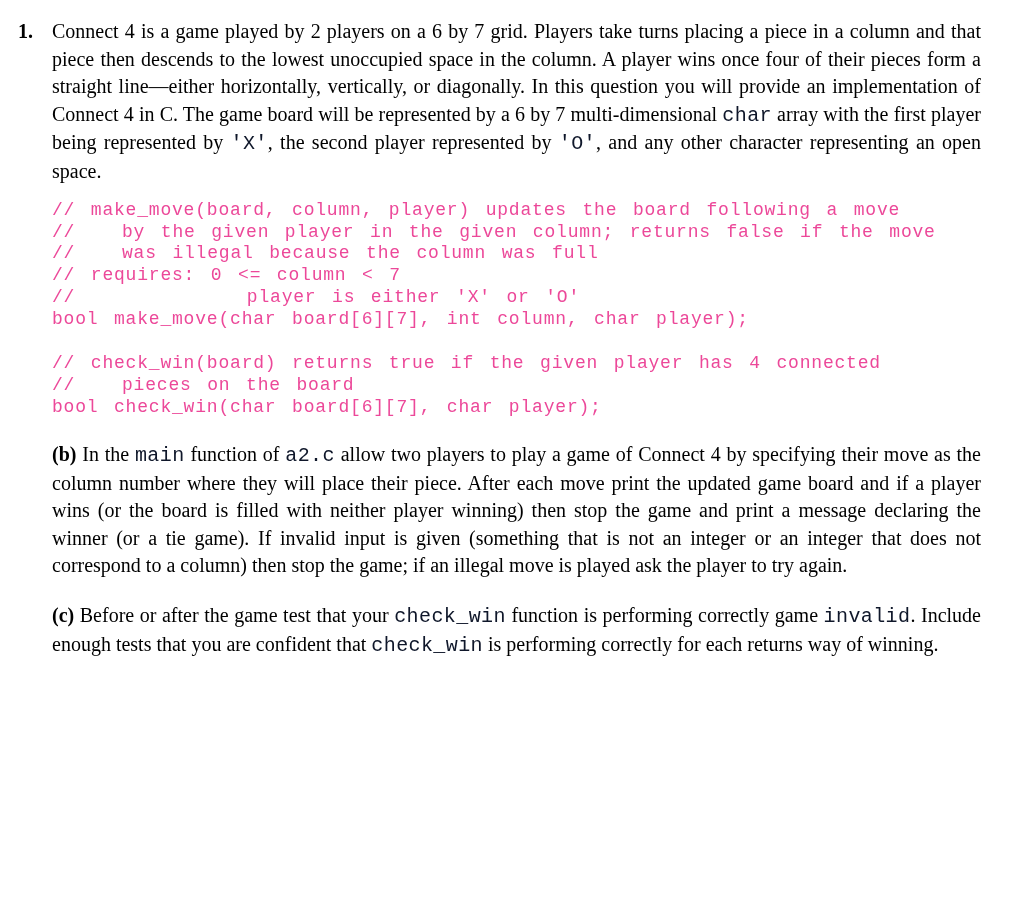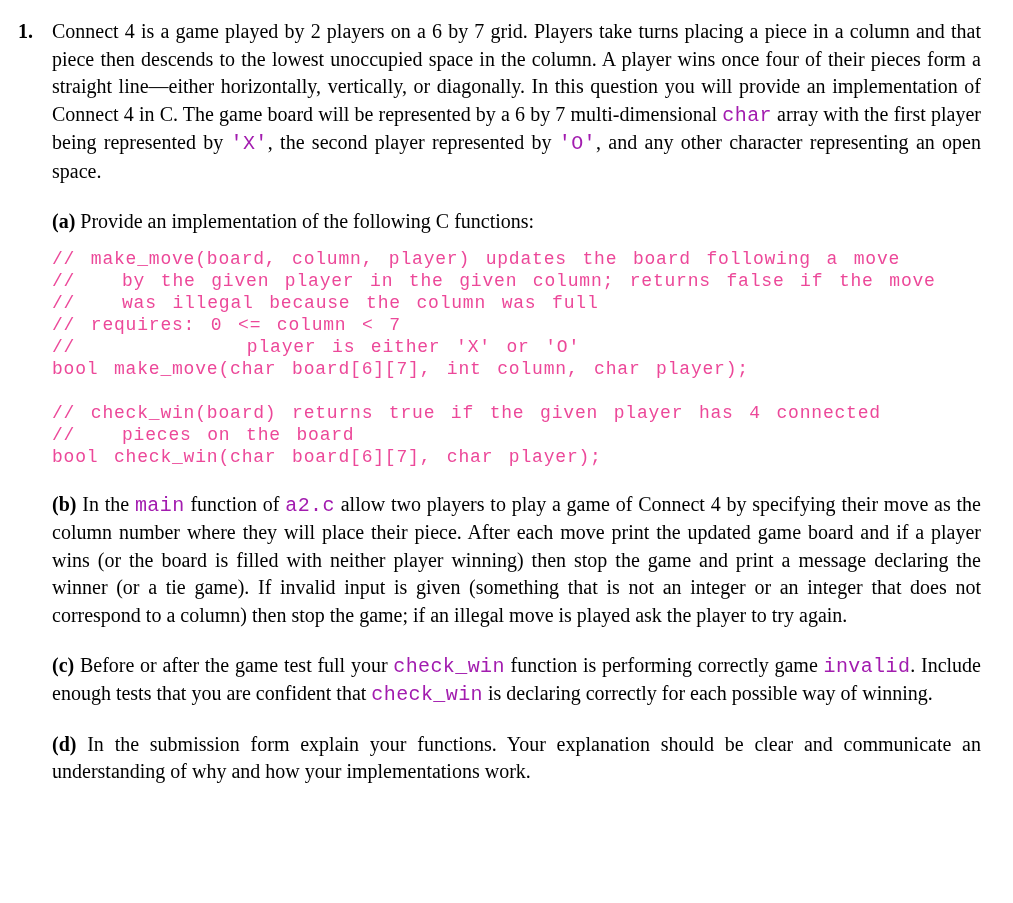--- a/index.html
+++ b/index.html
@@ -39,56 +39,50 @@
     font-size: 18px;
     line-height: 1.22;
     color: #ec4899;
     white-space: pre;
     margin-top: 14px;
     letter-spacing: 0.8px;
     word-spacing: 4px;
   }
   .mono {
     font-family: "Courier New", Courier, monospace;
-    color: #a21caf;
+    color: #0f172a;
     letter-spacing: 0.4px;
   }
 </style>
 </head>
 <body>
 
 <div class="question">
   <div class="qnum">1.</div>
   <div class="qbody">
 
     <div class="intro">
       <span>Connect 4 is a game played by 2 players on a 6 by 7 grid. Players take turns placing a piece in a column and that piece then descends to the lowest unoccupied space in the column. A player wins once four of their pieces form a straight line—either horizontally, vertically, or diagonally. In this question you will provide an implementation of Connect 4 in C. The game board will be represented by a 6 by 7 multi-dimensional </span><span class="mono">char</span><span> array with the first player being represented by </span><span class="mono">'X'</span><span>, the second player represented by </span><span class="mono">'O'</span><span>, and any other character representing an open space.</span>
     </div>
 
-    <div class="part">
-      <span class="part-label">(a)</span><span> Provide an implementation of the following C functions:</span>
-    </div>
 
     <div class="code">// make_move(board, column, player) updates the board following a move
 //   by the given player in the given column; returns false if the move
 //   was illegal because the column was full
 // requires: 0 &lt;= column &lt; 7
 //           player is either 'X' or 'O'
 bool make_move(char board[6][7], int column, char player);
 
 // check_win(board) returns true if the given player has 4 connected
 //   pieces on the board
 bool check_win(char board[6][7], char player);</div>
 
     <div class="part">
       <span class="part-label">(b)</span><span> In the </span><span class="mono">main</span><span> function of </span><span class="mono">a2.c</span><span> allow two players to play a game of Connect 4 by specifying their move as the column number where they will place their piece. After each move print the updated game board and if a player wins (or the board is filled with neither player winning) then stop the game and print a message declaring the winner (or a tie game). If invalid input is given (something that is not an integer or an integer that does not correspond to a column) then stop the game; if an illegal move is played ask the player to try again.</span>
     </div>
 
     <div class="part">
-      <span class="part-label">(c)</span><span> Before or after the game test full your </span><span class="mono">check_win</span><span> function is performing correctly game </span><span class="mono">invalid</span><span>. Include enough tests that you are confident that </span><span class="mono">check_win</span><span> is declaring correctly for each possible way of winning.</span>
+      <span class="part-label">(c)</span><span> Before or after the game test that your </span><span class="mono">check_win</span><span> function is performing correctly game </span><span class="mono">invalid</span><span>. Include enough tests that you are confident that </span><span class="mono">check_win</span><span> is performing correctly for each returns way of winning.</span>
     </div>
 
-    <div class="part">
-      <span class="part-label">(d)</span><span> In the submission form explain your functions. Your explanation should be clear and communicate an understanding of why and how your implementations work.</span>
-    </div>
 
   </div>
 </div>
 
 </body></html>

